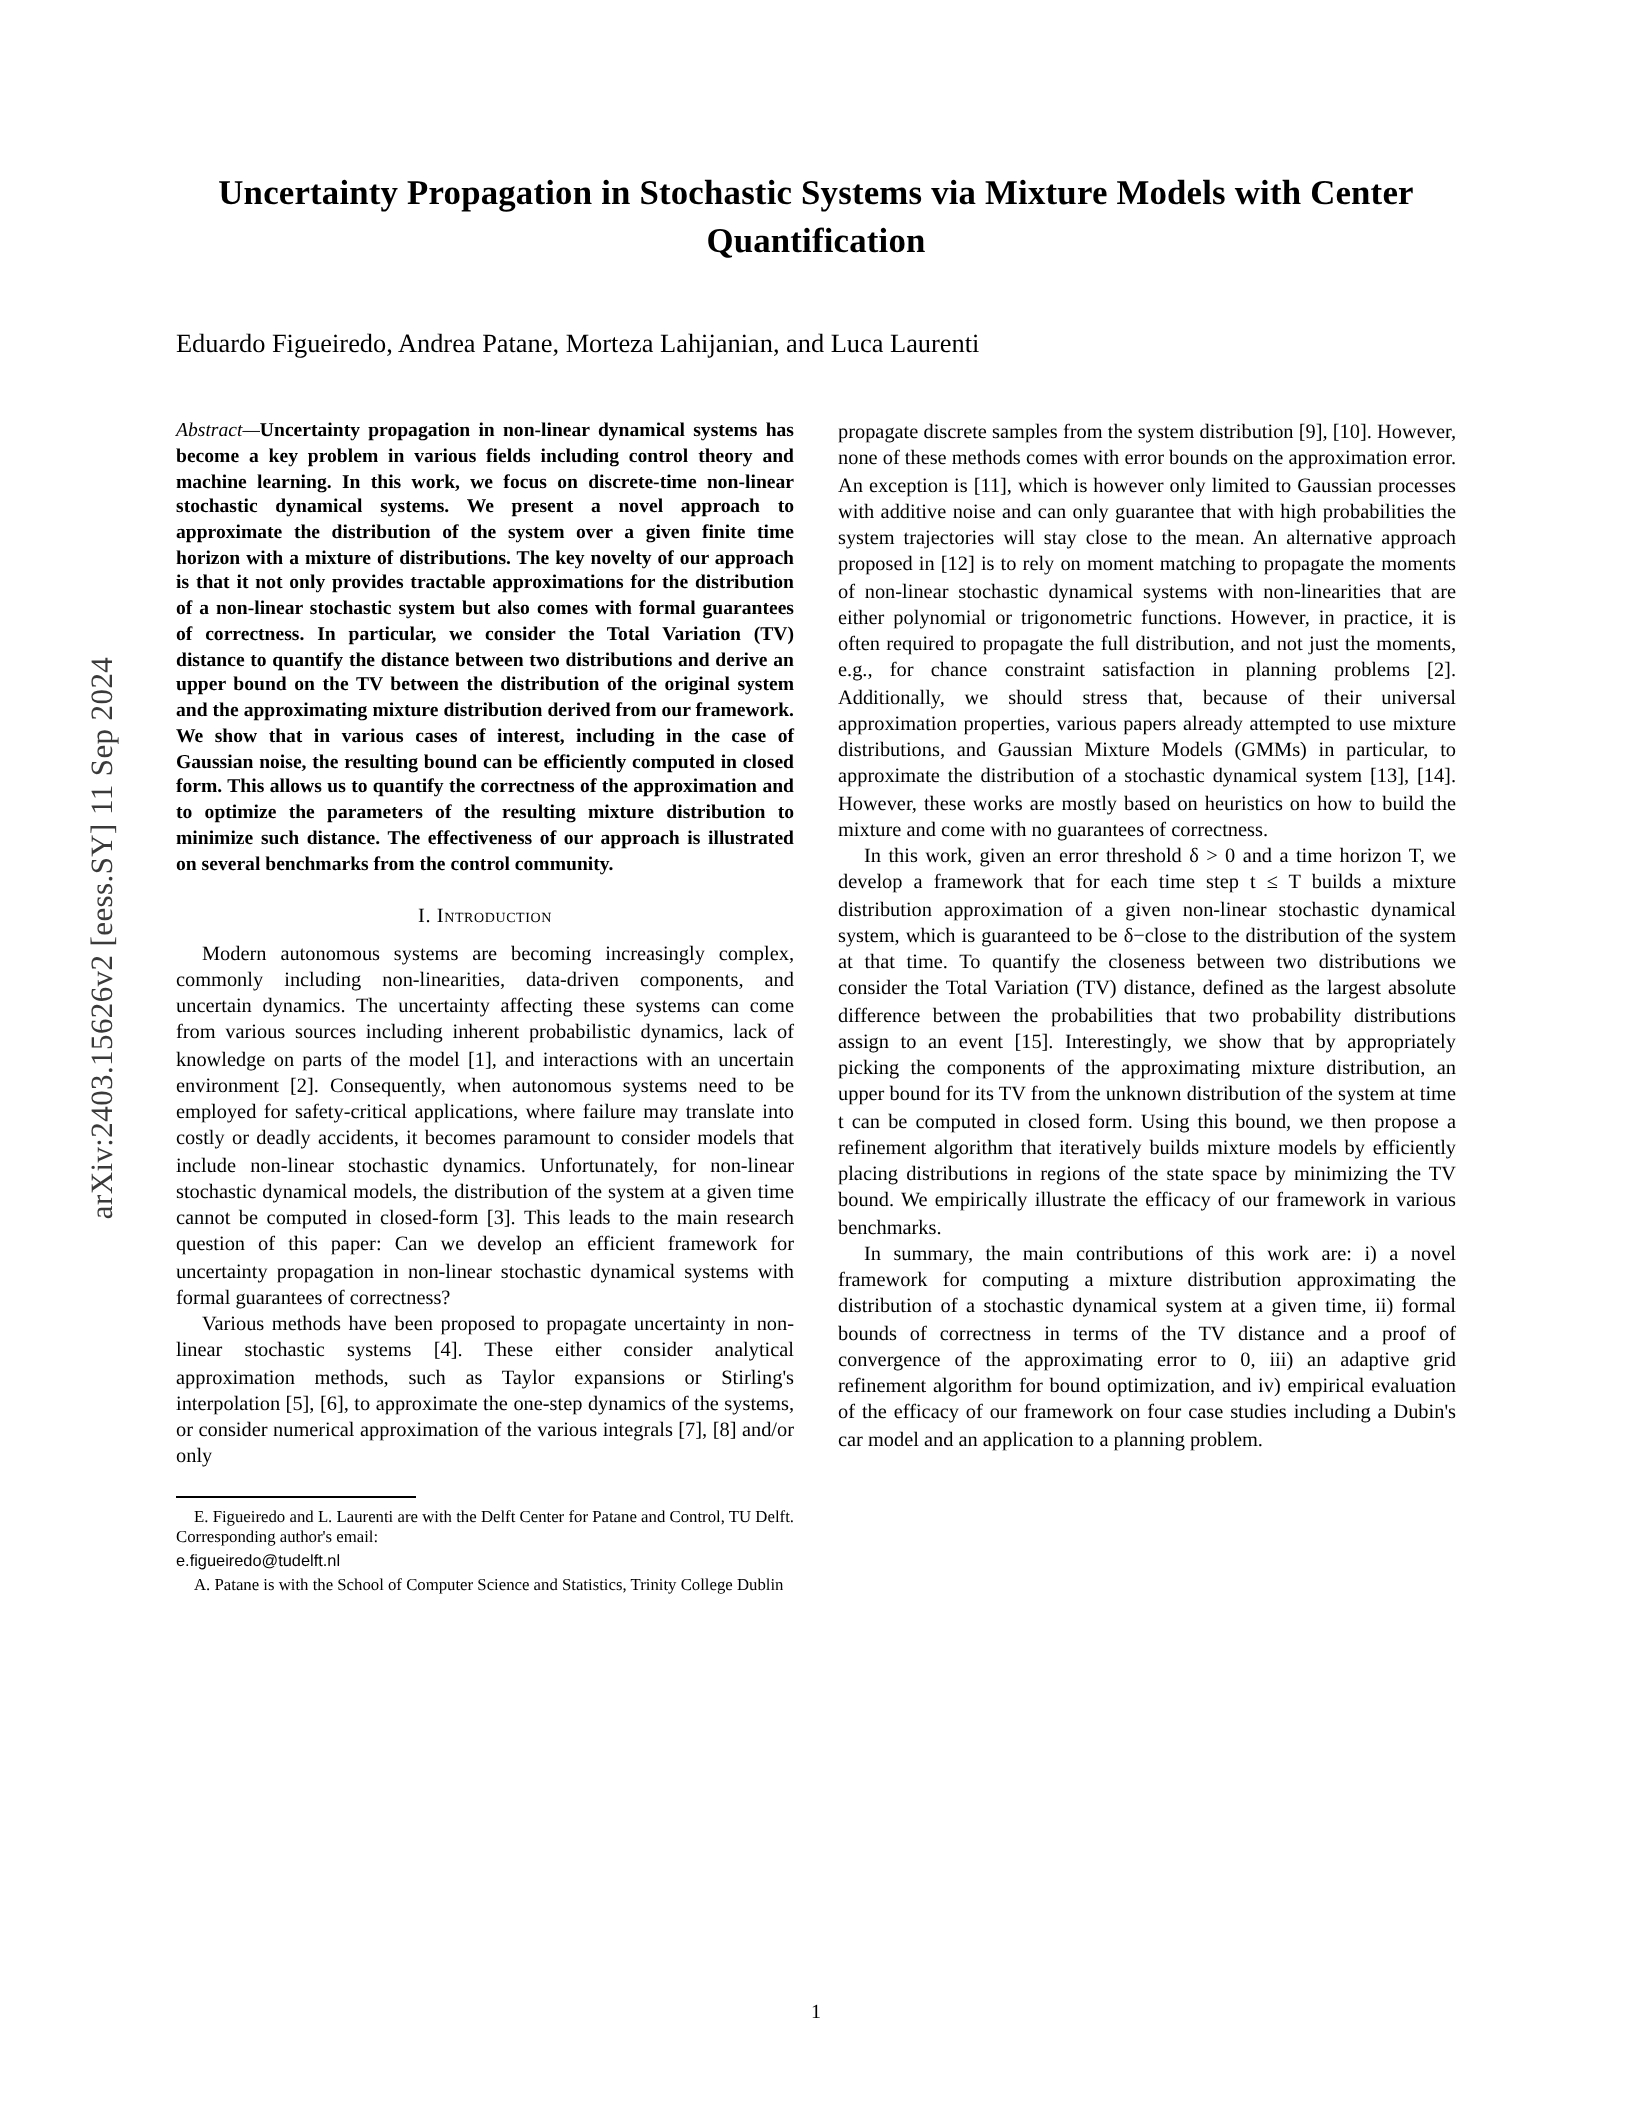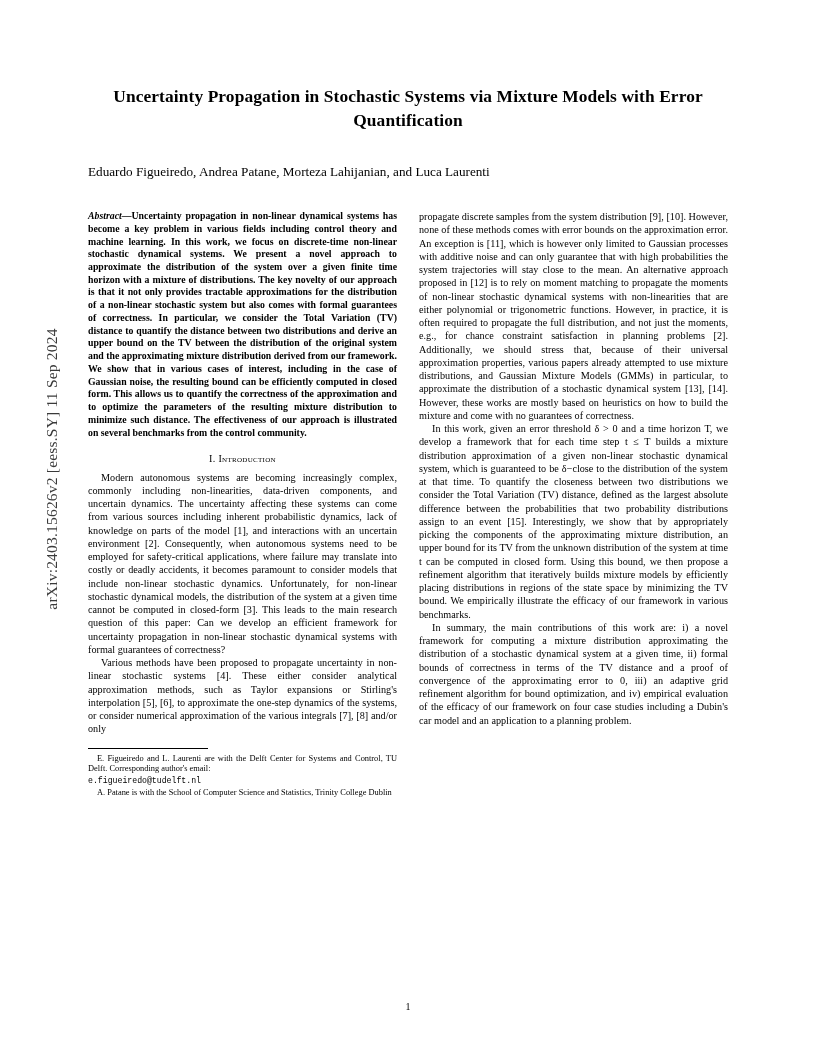--- a/index.html
+++ b/index.html
@@ -78,21 +78,21 @@
 
   .abstract {
     font-weight: bold;
     text-align: justify;
     font-size: 9.8px;
     line-height: 1.30;
     margin: 0;
   }
   .abstract .lead {
     font-style: italic;
-    font-weight: bold;
+    font-weight: normal;
   }
 
   .sec-head {
     text-align: center;
     font-size: 10.2px;
     font-variant: small-caps;
     margin: 13px 0 5px 0;
     letter-spacing: 0.3px;
   }
 
@@ -113,21 +113,21 @@
   .footnotes {
     font-size: 8.4px;
     line-height: 1.28;
     text-align: justify;
   }
   .footnotes p {
     margin: 0 0 1px 0;
     text-indent: 9px;
   }
   .mono {
-    font-family: Liberation Mono, monospace;
+    font-family: Liberation Sans, sans-serif;
     font-size: 8.2px;
   }
 
   .page-number {
     position: absolute;
     bottom: 44px;
     left: 0;
     width: 816px;
     text-align: center;
     font-size: 10px;
@@ -135,38 +135,38 @@
 </style>
 </head>
 <body>
 
 <div class="page">
 
   <div class="arxiv-stamp">arXiv:2403.15626v2  [eess.SY]  11 Sep 2024</div>
 
   <div class="content">
 
-    <div class="title">Uncertainty Propagation in Stochastic Systems via Mixture Models with Error Quantification</div>
+    <div class="title">Uncertainty Propagation in Stochastic Systems via Mixture Models with Center Quantification</div>
 
     <div class="authors">Eduardo Figueiredo, Andrea Patane, Morteza Lahijanian, and Luca Laurenti</div>
 
     <div class="columns">
 
       <div class="col">
 
         <p class="abstract"><span class="lead">Abstract—</span><span>Uncertainty propagation in non-linear dynamical systems has become a key problem in various fields including control theory and machine learning. In this work, we focus on discrete-time non-linear stochastic dynamical systems. We present a novel approach to approximate the distribution of the system over a given finite time horizon with a mixture of distributions. The key novelty of our approach is that it not only provides tractable approximations for the distribution of a non-linear stochastic system but also comes with formal guarantees of correctness. In particular, we consider the Total Variation (TV) distance to quantify the distance between two distributions and derive an upper bound on the TV between the distribution of the original system and the approximating mixture distribution derived from our framework. We show that in various cases of interest, including in the case of Gaussian noise, the resulting bound can be efficiently computed in closed form. This allows us to quantify the correctness of the approximation and to optimize the parameters of the resulting mixture distribution to minimize such distance. The effectiveness of our approach is illustrated on several benchmarks from the control community.</span></p>
 
         <div class="sec-head">I. Introduction</div>
 
         <p class="body">Modern autonomous systems are becoming increasingly complex, commonly including non-linearities, data-driven components, and uncertain dynamics. The uncertainty affecting these systems can come from various sources including inherent probabilistic dynamics, lack of knowledge on parts of the model [1], and interactions with an uncertain environment [2]. Consequently, when autonomous systems need to be employed for safety-critical applications, where failure may translate into costly or deadly accidents, it becomes paramount to consider models that include non-linear stochastic dynamics. Unfortunately, for non-linear stochastic dynamical models, the distribution of the system at a given time cannot be computed in closed-form [3]. This leads to the main research question of this paper: Can we develop an efficient framework for uncertainty propagation in non-linear stochastic dynamical systems with formal guarantees of correctness?</p>
         <p class="body">Various methods have been proposed to propagate uncertainty in non-linear stochastic systems [4]. These either consider analytical approximation methods, such as Taylor expansions or Stirling's interpolation [5], [6], to approximate the one-step dynamics of the systems, or consider numerical approximation of the various integrals [7], [8] and/or only</p>
 
         <div class="footnote-rule"></div>
         <div class="footnotes">
-          <p>E. Figueiredo and L. Laurenti are with the Delft Center for Systems and Control, TU Delft. Corresponding author's email:</p>
+          <p>E. Figueiredo and L. Laurenti are with the Delft Center for Patane and Control, TU Delft. Corresponding author's email:</p>
           <p class="mono" style="text-indent:0">e.figueiredo@tudelft.nl</p>
           <p>A. Patane is with the School of Computer Science and Statistics, Trinity College Dublin</p>
         </div>
 
       </div>
 
       <div class="col">
         <p class="body" style="text-indent:0">propagate discrete samples from the system distribution [9], [10]. However, none of these methods comes with error bounds on the approximation error. An exception is [11], which is however only limited to Gaussian processes with additive noise and can only guarantee that with high probabilities the system trajectories will stay close to the mean. An alternative approach proposed in [12] is to rely on moment matching to propagate the moments of non-linear stochastic dynamical systems with non-linearities that are either polynomial or trigonometric functions. However, in practice, it is often required to propagate the full distribution, and not just the moments, e.g., for chance constraint satisfaction in planning problems [2]. Additionally, we should stress that, because of their universal approximation properties, various papers already attempted to use mixture distributions, and Gaussian Mixture Models (GMMs) in particular, to approximate the distribution of a stochastic dynamical system [13], [14]. However, these works are mostly based on heuristics on how to build the mixture and come with no guarantees of correctness.</p>
         <p class="body">In this work, given an error threshold δ &gt; 0 and a time horizon T, we develop a framework that for each time step t ≤ T builds a mixture distribution approximation of a given non-linear stochastic dynamical system, which is guaranteed to be δ−close to the distribution of the system at that time. To quantify the closeness between two distributions we consider the Total Variation (TV) distance, defined as the largest absolute difference between the probabilities that two probability distributions assign to an event [15]. Interestingly, we show that by appropriately picking the components of the approximating mixture distribution, an upper bound for its TV from the unknown distribution of the system at time t can be computed in closed form. Using this bound, we then propose a refinement algorithm that iteratively builds mixture models by efficiently placing distributions in regions of the state space by minimizing the TV bound. We empirically illustrate the efficacy of our framework in various benchmarks.</p>
         <p class="body">In summary, the main contributions of this work are: i) a novel framework for computing a mixture distribution approximating the distribution of a stochastic dynamical system at a given time, ii) formal bounds of correctness in terms of the TV distance and a proof of convergence of the approximating error to 0, iii) an adaptive grid refinement algorithm for bound optimization, and iv) empirical evaluation of the efficacy of our framework on four case studies including a Dubin's car model and an application to a planning problem.</p>

